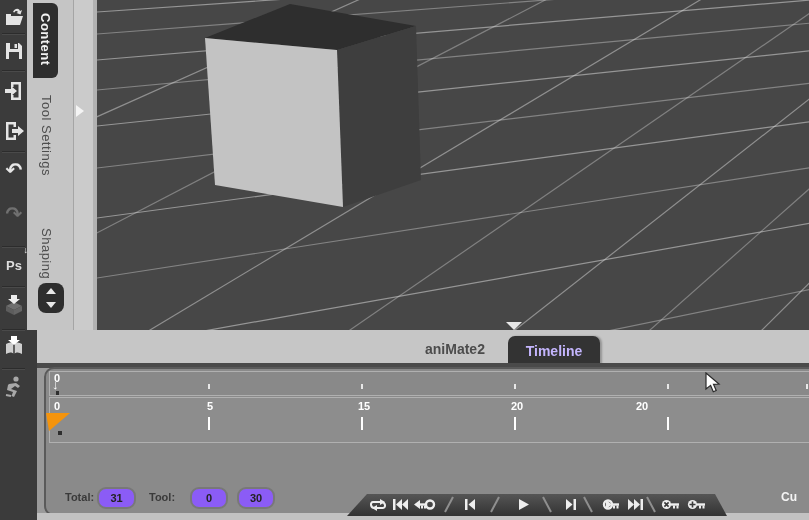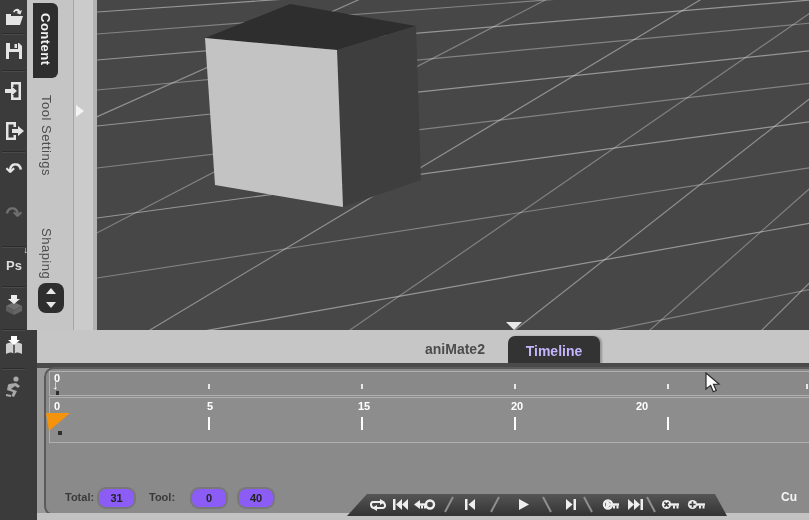--- a/index.html
+++ b/index.html
@@ -206,21 +206,21 @@
   <div class="rtick" style="left:464px;"></div>
   <div class="rtick" style="left:617px;"></div>
   <div id="playhead" style="border-top-color: rgb(245, 148, 12);"></div>
   <div id="ph-tickdark"></div>
 </div>
 
 <span class="ctl-label" style="left:65px;">Total:</span>
 <div class="pill" style="left:97px;width:35px;">31</div>
 <span class="ctl-label" style="left:149px;">Tool:</span>
 <div class="pill" style="left:190px;width:34px;">0</div>
-<div class="pill" style="left:237px;width:34px;">40</div>
+<div class="pill" style="left:237px;width:34px;">30</div>
 <span id="cur-label" class="abs">Cu</span>
 
 <div id="transport" class="abs">
   <div class="tbtn" style="left:22px;">
     <svg width="18" height="12" viewBox="0 0 18 12">
       <path d="M4 3 L12 3" stroke="#eeeeee" stroke-width="2" fill="none"></path>
       <path d="M6 9 L14 9" stroke="#eeeeee" stroke-width="2" fill="none"></path>
       <path d="M4 3 C1 3 1 9 6 9" stroke="#eeeeee" stroke-width="2" fill="none"></path>
       <path d="M12 3 C17 3 17 9 14 9" stroke="#eeeeee" stroke-width="2" fill="none"></path>
       <polygon points="11,0 16,3 11,6" fill="#eeeeee"></polygon>

